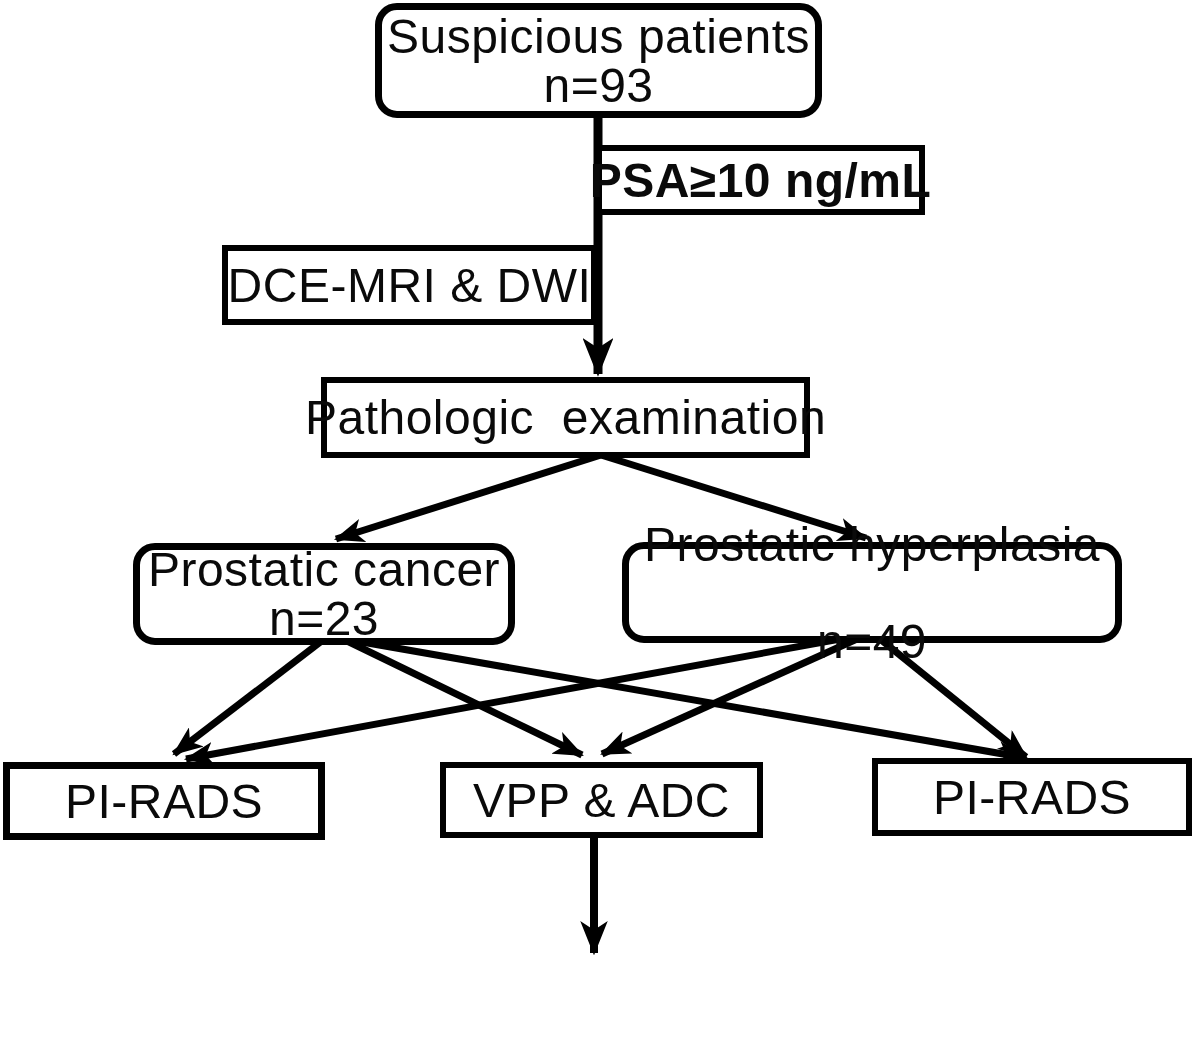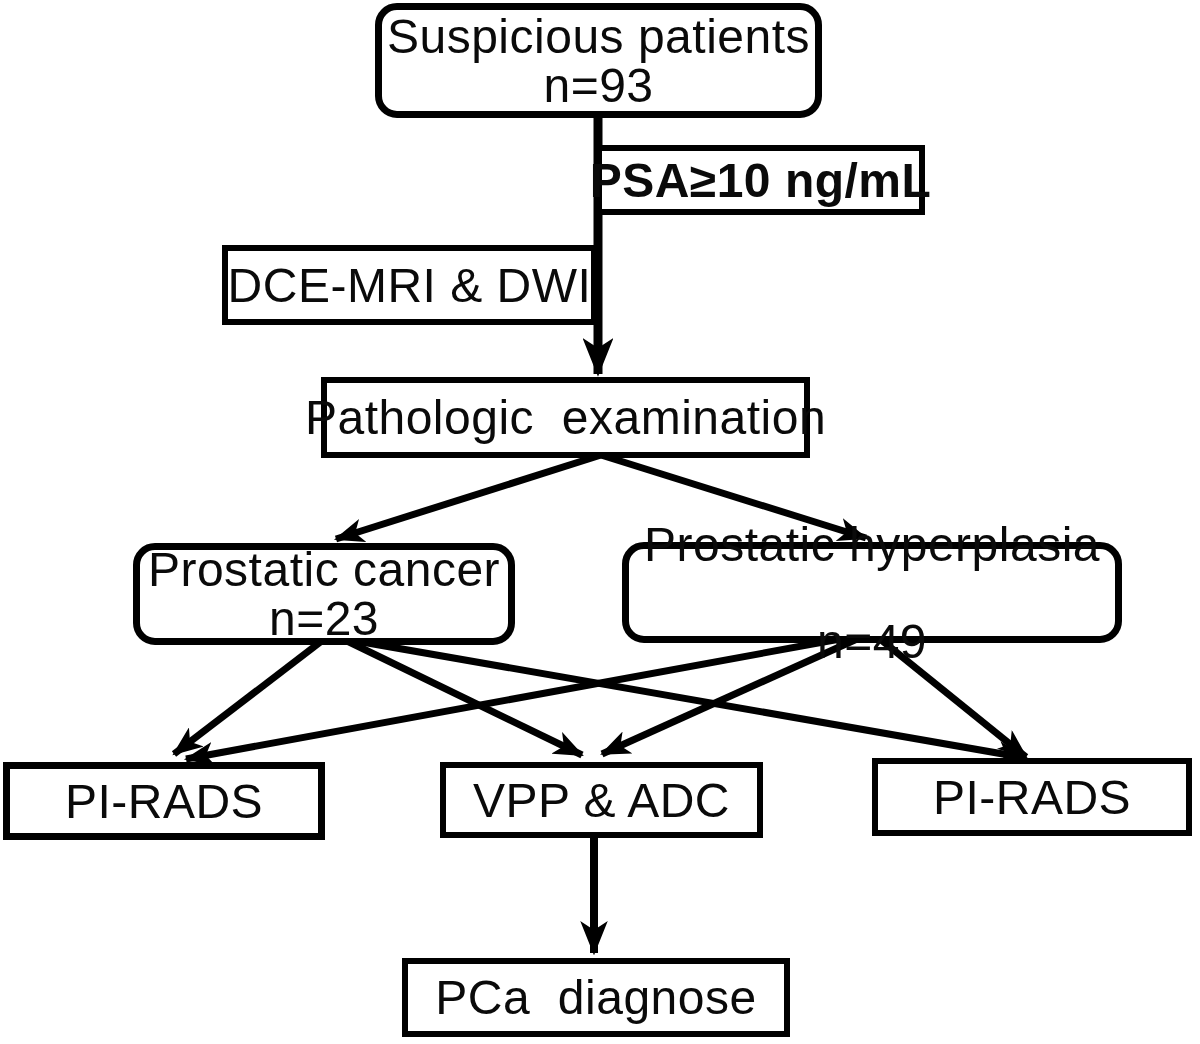--- a/index.html
+++ b/index.html
@@ -115,17 +115,14 @@
   </div>
 
   <div class="node" id="node-vpp">
     <span class="label">VPP &amp; ADC</span>
   </div>
 
   <div class="node" id="node-pirads-right">
     <span class="label">PI-RADS</span>
   </div>
 
-  <div class="node" id="node-diagnose">
-    <span class="label">PCa  diagnose</span>
-  </div>
 
 </div>
 
 </body></html>

